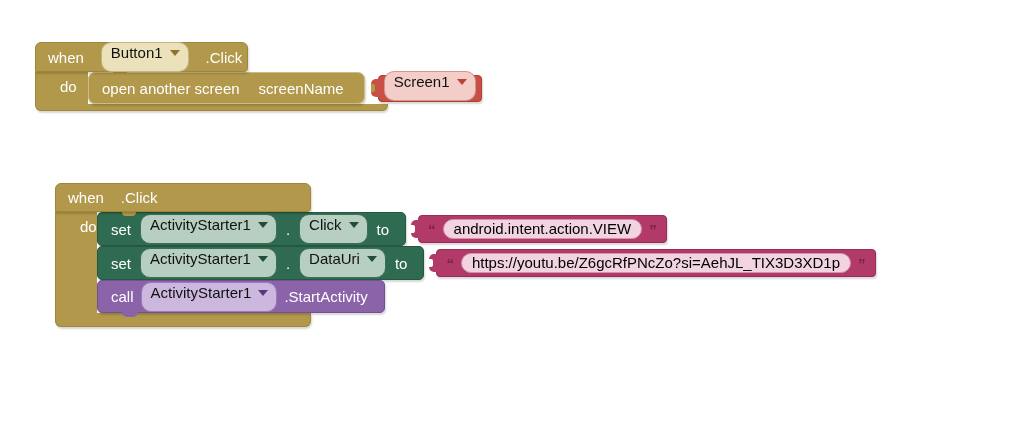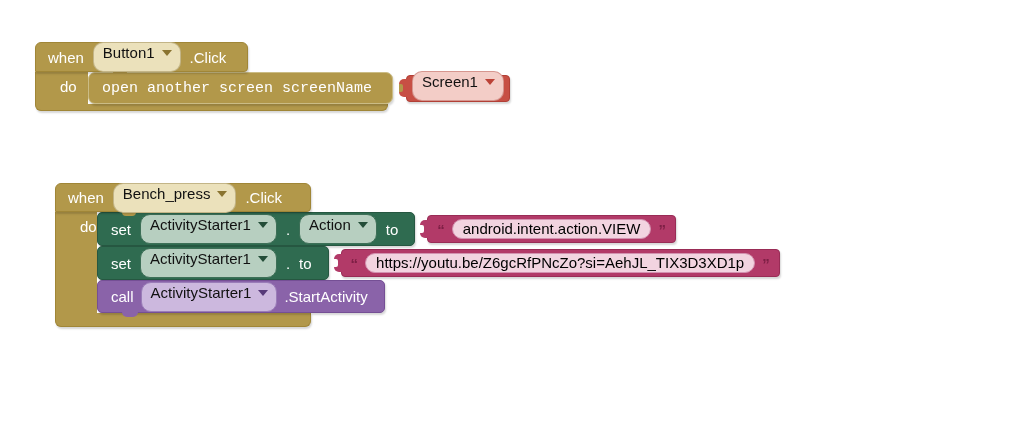--- a/index.html
+++ b/index.html
@@ -19,21 +19,21 @@
     width:1024px;height:445px;position:relative;overflow:hidden;
     background:#ffffff;font-family:"Liberation Sans", sans-serif;
     font-size:15px;color:#111;
   }
   .group{position:absolute;}
   .shadow{box-shadow:1px 2px 2px rgba(0,0,0,0.16);}
   .whitelabel{color:#fff;white-space:nowrap;}
   .hdr{
     background:var(--gold);border:1px solid var(--gold-border);
     border-radius:6px 6px 4px 0;display:flex;align-items:center;
-    gap:9px;padding:0 12px;box-sizing:border-box;position:relative;z-index:2;
+    gap:17px;padding:0 12px;box-sizing:border-box;position:relative;z-index:2;
   }
   .spine{background:var(--gold);border-left:1px solid var(--gold-border);
     box-sizing:border-box;display:flex;align-items:flex-start;padding:6px 0 0 24px;}
   .mid{display:flex;align-items:stretch;}
   .ftr{background:var(--gold);border:1px solid var(--gold-border);border-top:none;
     border-radius:0 0 6px 6px;box-sizing:border-box;position:relative;z-index:0;}
   
   .pill{display:inline-flex;align-items:center;gap:7px;border-radius:10px;
     padding:1px 8px 10px 9px;white-space:nowrap;cursor:pointer;}
   .pill.gold{background:var(--gold-pill);border:1px solid rgba(120,100,40,0.35);}
@@ -90,80 +90,80 @@
       <span class="arr gold"></span>
     </span>
     <span class="whitelabel">.Click</span>
   </div>
   <div class="mid" style="height:32px;">
     <div class="spine" style="width:53px;">
       <span class="whitelabel">do</span>
     </div>
     <div class="stmt-col">
       <div class="stmt-row">
-        <div class="stmt goldblk shadow notch-top" style="padding-right:20px;font-family:Liberation Mono, monospace;">
+        <div class="stmt goldblk shadow notch-top" style="padding-right:20px;">
           <span class="whitelabel">open another screen</span>
-          <span class="whitelabel" style="margin-left:0;text-align:right;">screenName</span>
+          <span class="whitelabel" style="margin-left:10px;text-align:right;">screenName</span>
         </div>
         <div class="value screen shadow">
           <span class="pill red">
             <span>Screen1</span>
             <span class="arr red"></span>
           </span>
         </div>
       </div>
     </div>
   </div>
   <div class="ftr shadow" style="width:353px;height:7px;"></div>
 </div>
 
 <div class="group" style="left:55px;top:183px;">
   <div class="hdr shadow" style="width:256px;height:29px;">
     <span class="whitelabel">when</span>
-    <span class="pill gold">
-      <span>Bench_press</span>
-      <span class="arr gold"></span>
-    </span>
     <span class="whitelabel">.Click</span>
   </div>
   <div class="mid">
     <div class="spine" style="width:42px;">
       <span class="whitelabel">do</span>
     </div>
     <div class="stmt-col">
 
       <div class="stmt-row">
         <div class="stmt green shadow seam notch-top">
           <span class="whitelabel">set</span>
           <span class="pill green">
             <span>ActivityStarter1</span>
             <span class="arr green"></span>
           </span>
           <span class="whitelabel">.</span>
           <span class="pill green">
-            <span>Action</span>
+            <span>Click</span>
             <span class="arr green"></span>
           </span>
           <span class="whitelabel">to</span>
         </div>
         <div class="value crimson shadow">
           <span class="q">“</span>
           <span class="strpill">android.intent.action.VIEW</span>
           <span class="q">”</span>
         </div>
       </div>
 
       <div class="stmt-row">
         <div class="stmt green shadow seam">
           <span class="whitelabel">set</span>
           <span class="pill green">
             <span>ActivityStarter1</span>
             <span class="arr green"></span>
           </span>
           <span class="whitelabel">.</span>
+          <span class="pill green">
+            <span>DataUri</span>
+            <span class="arr green"></span>
+          </span>
           <span class="whitelabel">to</span>
         </div>
         <div class="value crimson shadow">
           <span class="q">“</span>
           <span class="strpill">https://youtu.be/Z6gcRfPNcZo?si=AehJL_TIX3D3XD1p</span>
           <span class="q">”</span>
         </div>
       </div>
 
       <div class="stmt-row">

